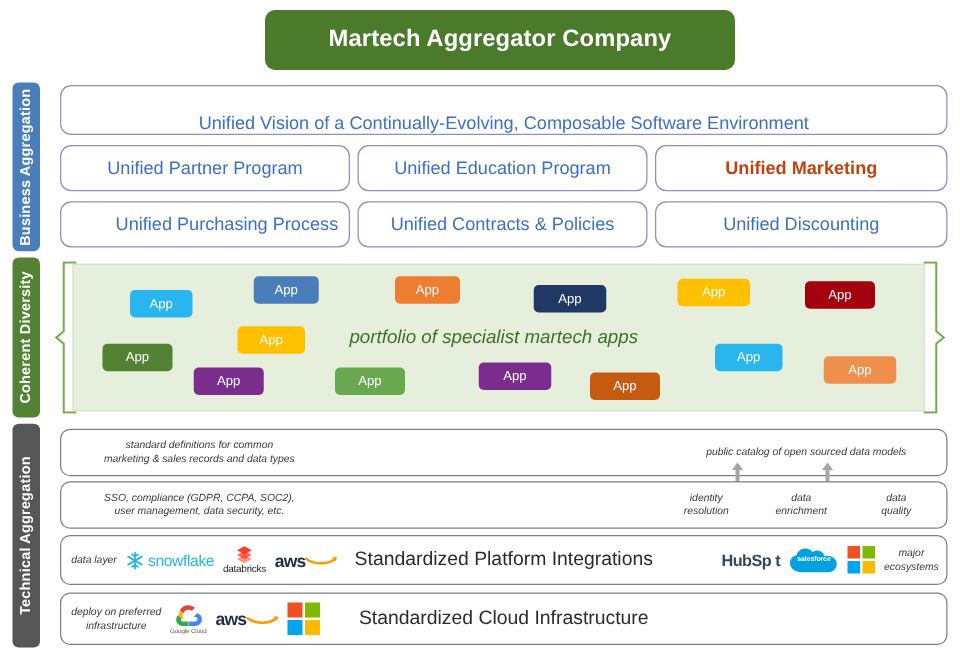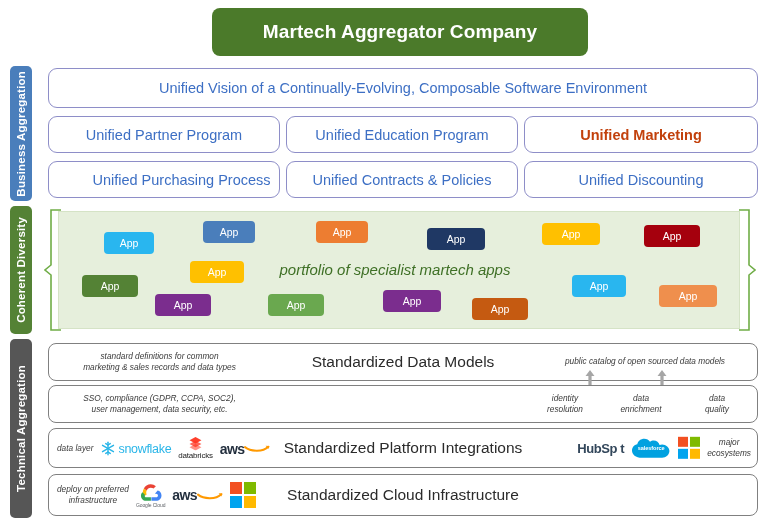--- a/index.html
+++ b/index.html
@@ -177,21 +177,21 @@
 <div class="abs band-label" id="band-business" style="background: rgb(74, 126, 187);">
   <span>Business Aggregation</span>
 </div>
 <div class="abs band-label" id="band-coherent" style="background: rgb(84, 130, 53);">
   <span>Coherent Diversity</span>
 </div>
 <div class="abs band-label" id="band-technical" style="background: rgb(86, 86, 86);">
   <span>Technical Aggregation</span>
 </div>
 
-<div class="abs biz-box" id="biz-vision" style="border-color: rgb(142, 142, 200); color: rgb(61, 111, 196);">
+<div class="abs biz-box" id="biz-vision" style="border-color: rgb(142, 142, 200); color: rgb(61, 111, 196); align-items: flex-end;">
   <span>Unified Vision of a Continually-Evolving, Composable Software Environment</span>
 </div>
 <div class="abs biz-box biz-row2" id="biz-partner" style="border-color: rgb(142, 142, 200); color: rgb(61, 111, 196);">
   <span>Unified Partner Program</span>
 </div>
 <div class="abs biz-box biz-row2" id="biz-education" style="border-color: rgb(142, 142, 200); color: rgb(61, 111, 196);">
   <span>Unified Education Program</span>
 </div>
 <div class="abs biz-box biz-row2" id="biz-marketing" style="border-color: rgb(142, 142, 200); color: #c2410c; font-weight: bold;">
   <span>Unified Marketing</span>
@@ -261,21 +261,20 @@
     </div>
     <div class="abs app-chip" style="left: 659px; top: 285px; width: 58px; background: rgb(239, 143, 77);">
       <span>App</span>
     </div>
   </div>
 
 <div class="abs tech-row" id="tech-data" style="border-color: rgb(128, 128, 128);">
   <div class="tech-left-note">
     <span class="nl">standard definitions for common<br>marketing &amp; sales records and data types</span>
   </div>
-  <div class="tech-center">Standardized Data Models</div>
   <div class="tech-right-note">
     <span class="nl">public catalog of open sourced data models</span>
   </div>
 </div>
 
 <div class="abs" id="arrows-group">
   <svg class="arrow-col" style="left:0;" viewBox="0 0 10 28">
     <polygon points="5,0 9.5,6 6.6,6 6.6,22 9.5,22 5,28 0.5,22 3.4,22 3.4,6 0.5,6" fill="#a6a6a6"></polygon>
   </svg>
   <svg class="arrow-col" style="left:72px;" viewBox="0 0 10 28">

